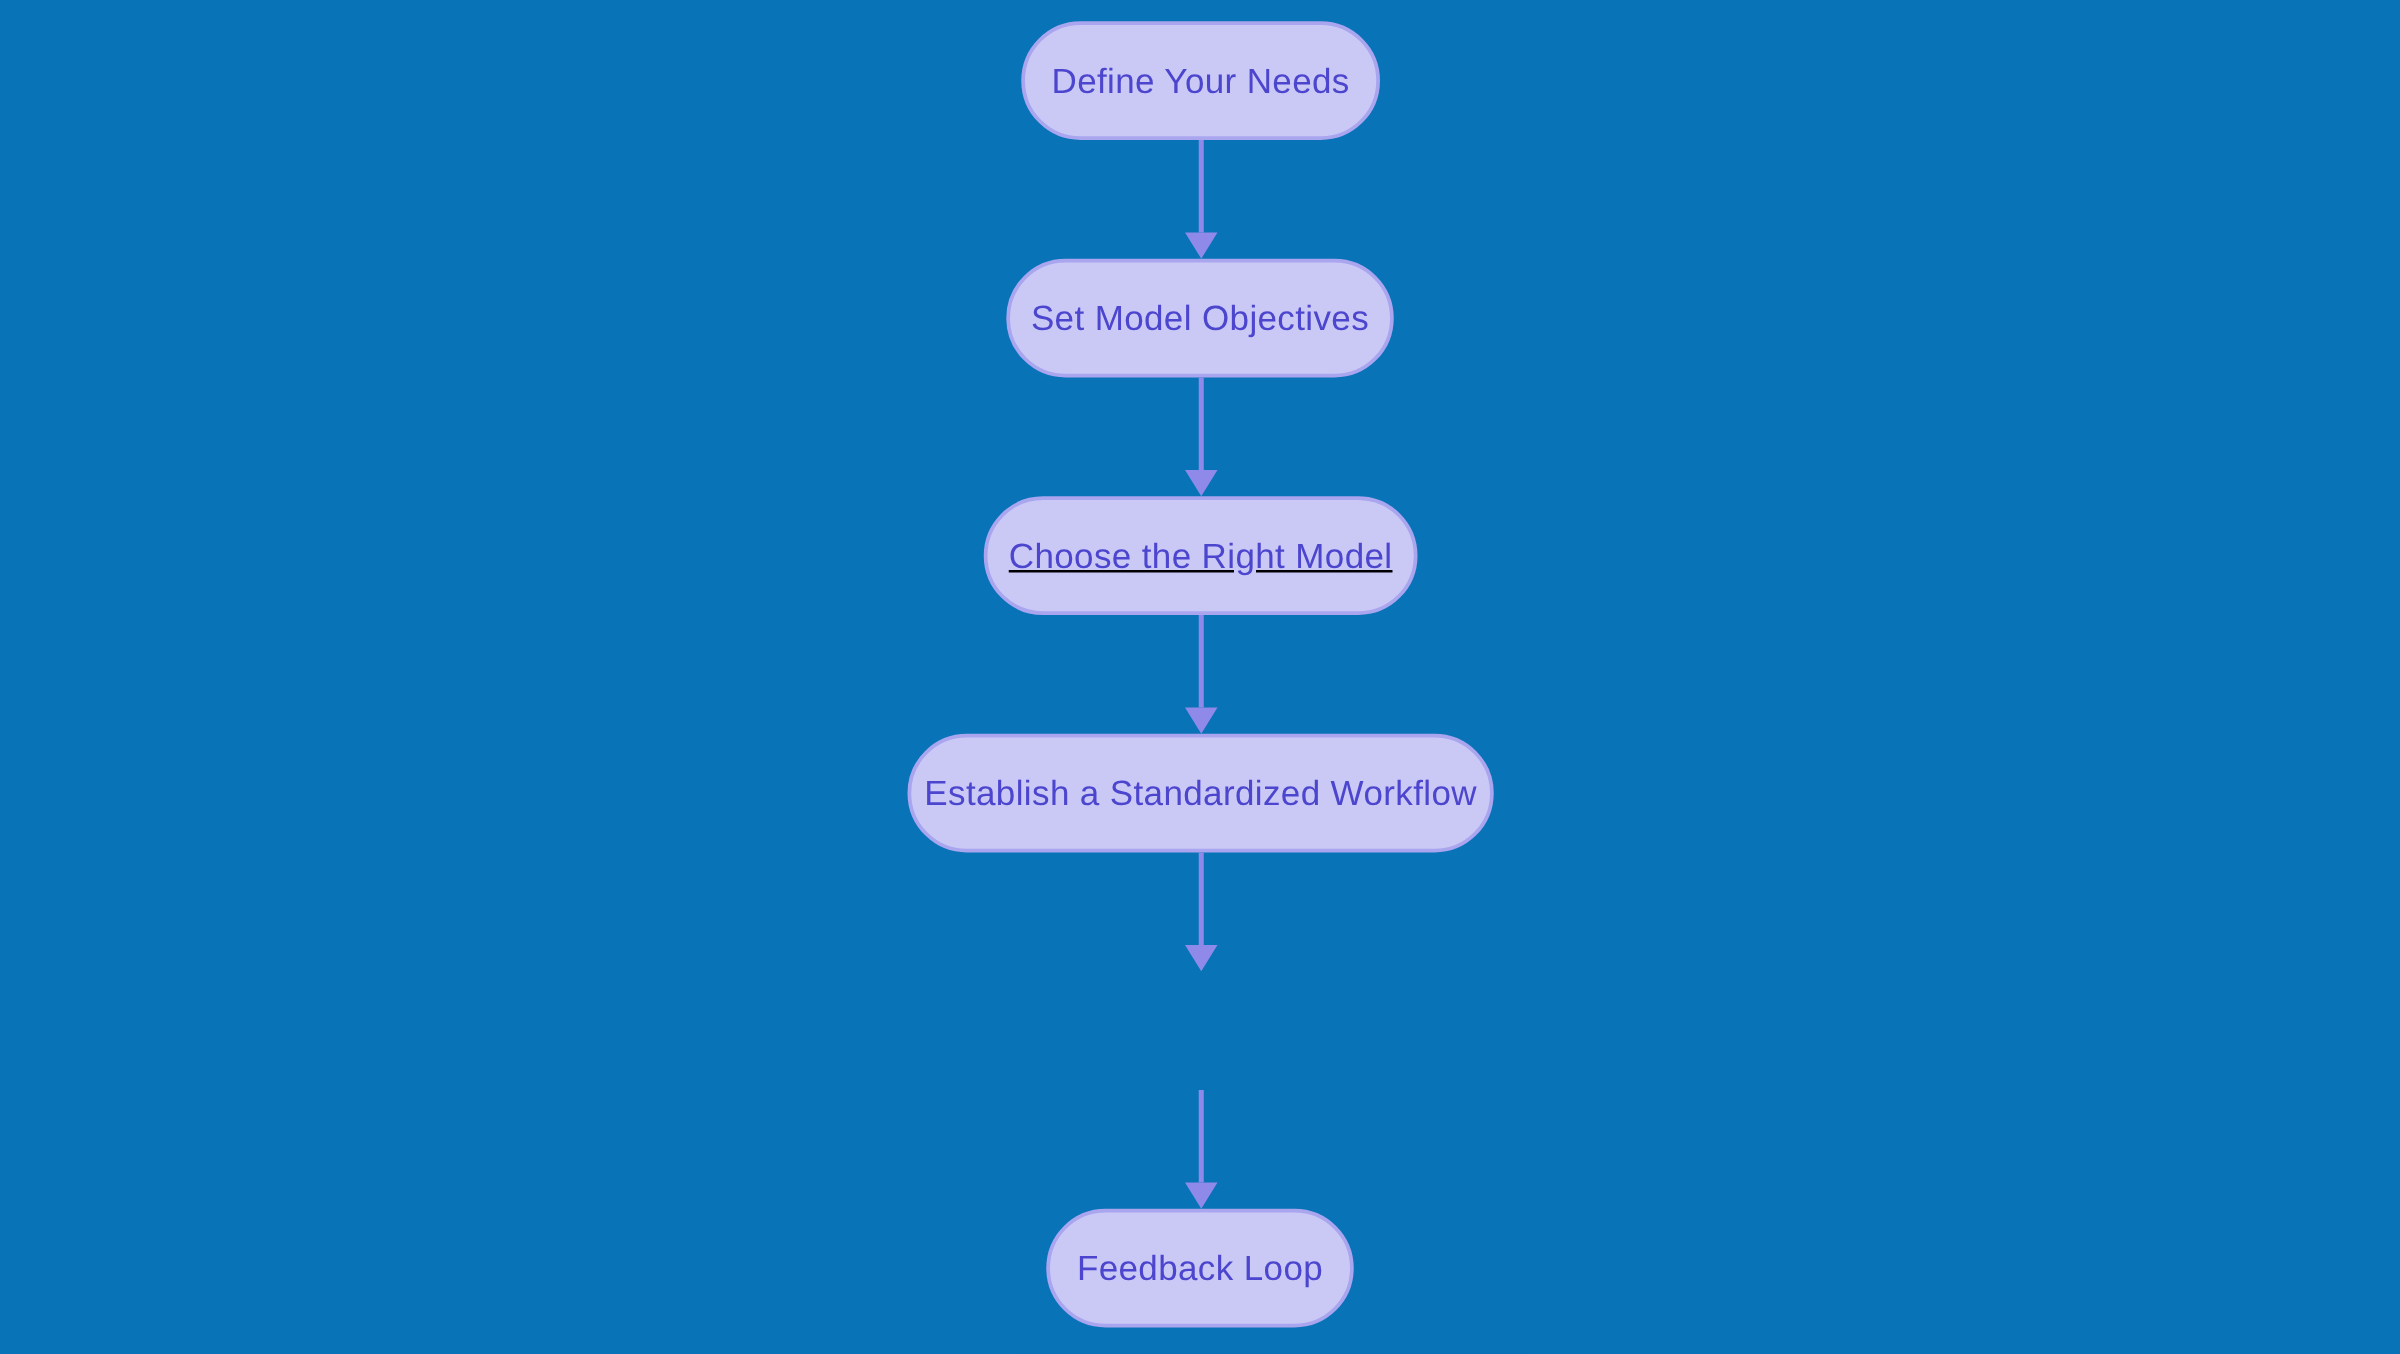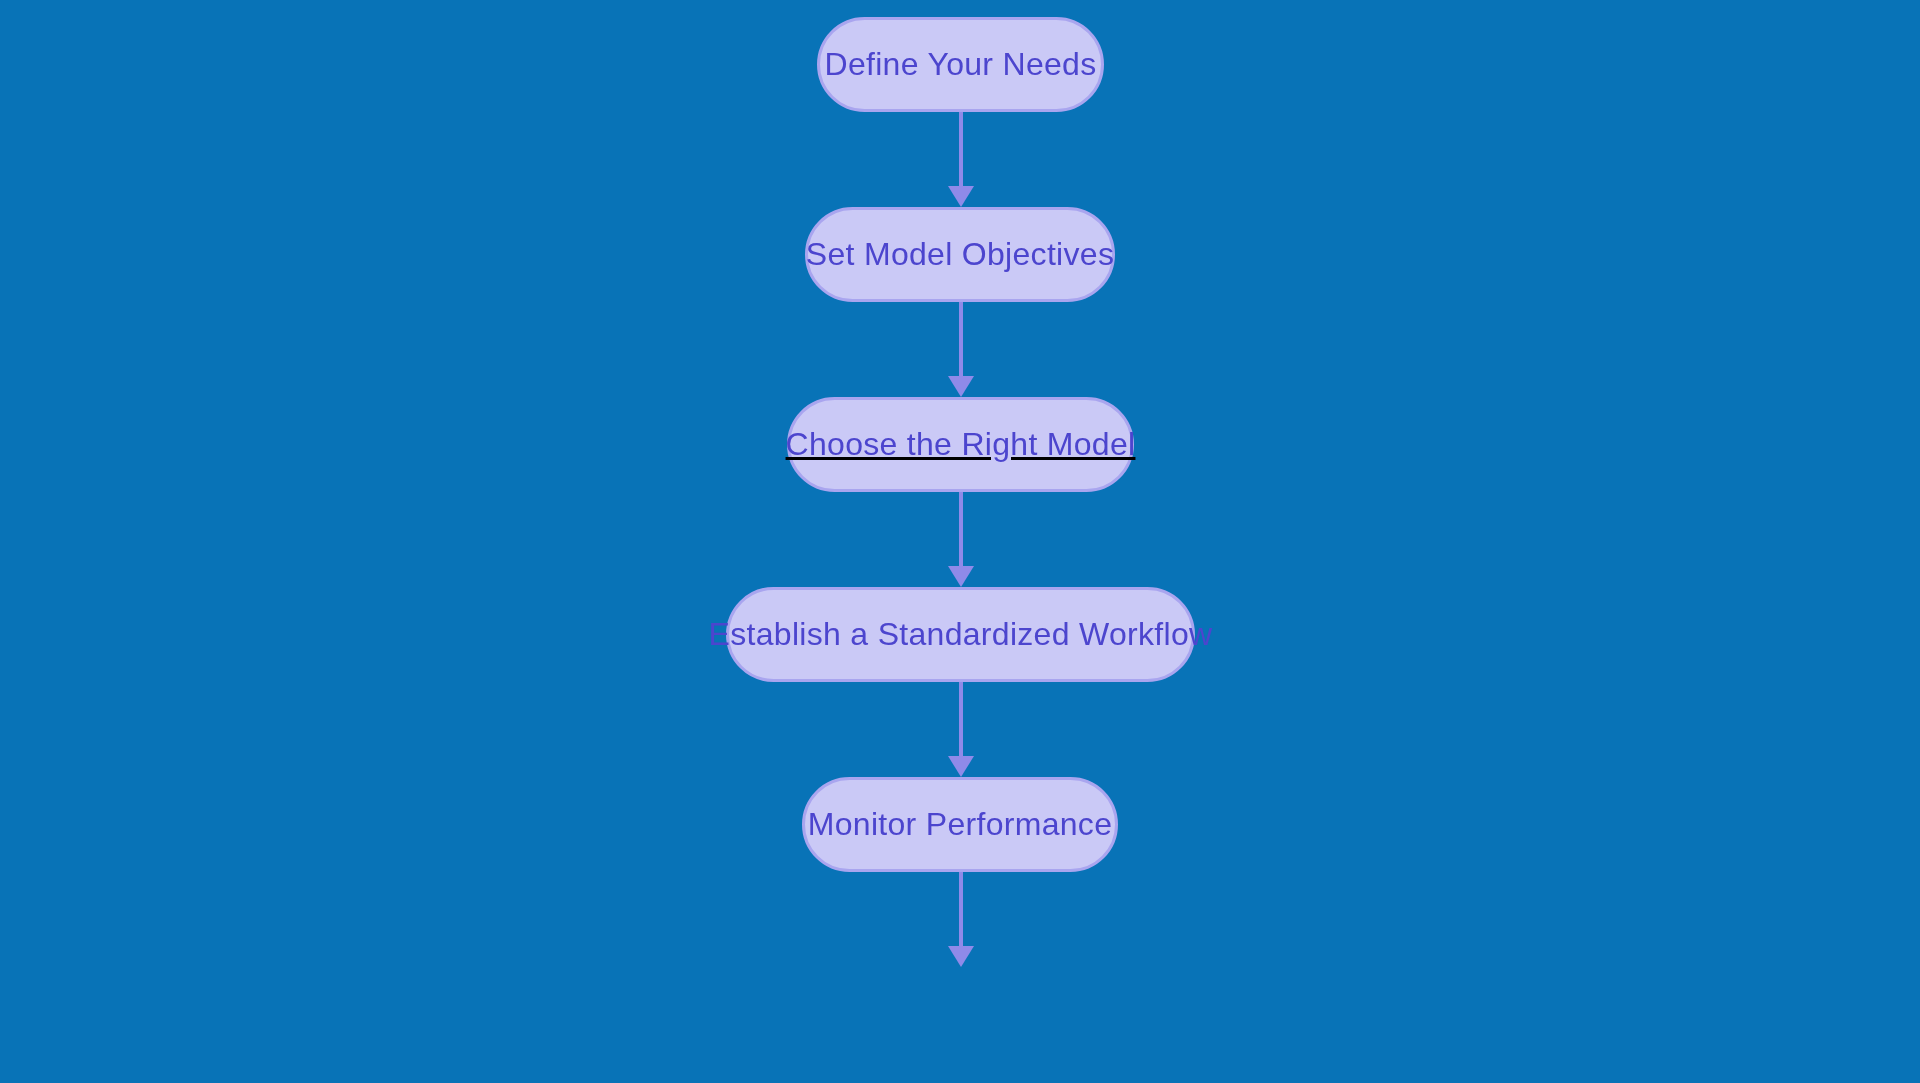--- a/index.html
+++ b/index.html
@@ -28,21 +28,21 @@
     height: 95px;
     border-radius: 48px;
     background: var(--node-fill);
     border: 3px solid var(--node-border);
     display: flex;
     align-items: center;
     justify-content: center;
   }
   .node .label {
     color: var(--node-text);
-    font-size: 32px;
+    font-size: 28px;
     letter-spacing: 0.3px;
     white-space: nowrap;
     text-align: center;
   }
   .n1 { left: 817px; top: 17px;  width: 287px; }
   .n2 { left: 805px; top: 207px; width: 310px; }
   .n3 { left: 787px; top: 397px; width: 347px; text-decoration: underline; }
   .n4 { left: 726px; top: 587px; width: 469px; }
   .n5 { left: 802px; top: 777px; width: 316px; }
   .n6 { left: 837px; top: 967px; width: 246px; }
@@ -107,23 +107,23 @@
 
   <div class="node n4">
     <span class="label">Establish a Standardized Workflow</span>
   </div>
 
   <div class="arrow a4">
     <div class="shaft"></div>
     <div class="head"></div>
   </div>
 
-  <div class="node n5">
-    <span class="label">Monitor Performance</span>
-  </div>
 
   <div class="arrow a5">
     <div class="shaft"></div>
     <div class="head"></div>
   </div>
 
+  <div class="node n6">
+    <span class="label">Feedback Loop</span>
+  </div>
 
 </div>
 
 </body></html>

